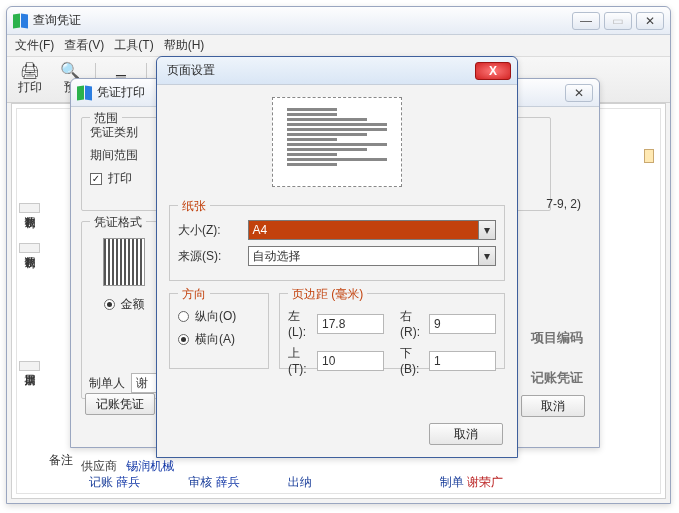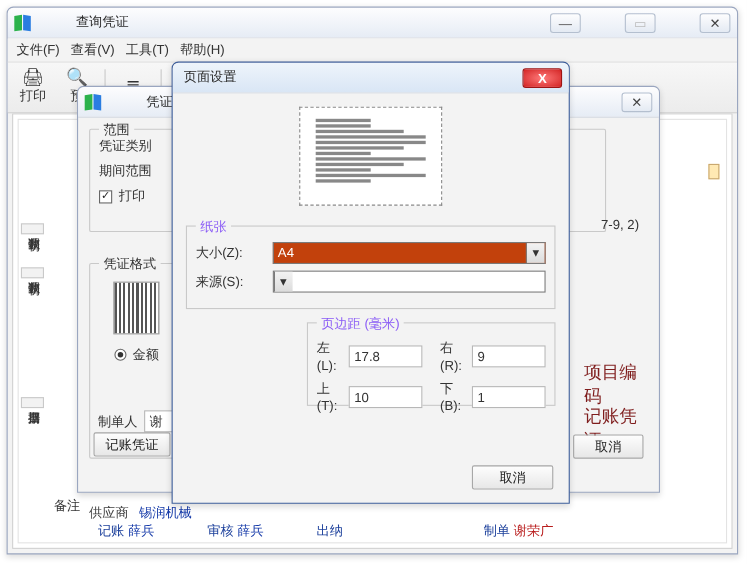--- a/index.html
+++ b/index.html
@@ -21,21 +21,20 @@
     box-shadow: 0 2px 6px rgba(0,0,0,.15);
   }
   .titlebar {
     height: 28px;
     background: linear-gradient(#fdfdfe,#e6ecf5);
     border-bottom: 1px solid #c6ced9;
     display: flex;
     align-items: center;
     padding: 0 6px;
     border-radius: 6px 6px 0 0;
-    gap: 36px;
   }
   .titlebar .title { margin-left: 4px; color: #2a2a2a; }
   .titlebar .spacer { flex: 1; }
   .winbtn {
     width: 28px; height: 18px;
     border: 1px solid #b4bfcf;
     border-radius: 3px;
     margin-left: 4px;
     background: linear-gradient(#fdfdfe,#e4eaf3);
     display: flex; align-items: center; justify-content: center;
@@ -122,42 +121,42 @@
     background:#fff; border:1px dashed #888;
   }
   .preview .inner {
     position:absolute; inset:10px 14px 10px 14px;
     display:flex; flex-direction:column; gap:2px;
   }
   .preview .ln { height:3px; background:#888; }
   .preview .ln.short { width:50%; }
   .preview .ln.med { width:80%; }
   .fs3 { position:absolute; border:1px solid #c9c9c9; }
-  .fs3 > .leg { position:absolute; top:-8px; left:8px; background:#f3f3f3; padding:0 4px; color:#8b5cf6; }
+  .fs3 > .leg { position:absolute; top:-8px; left:8px; background:#f3f3f3; padding:0 4px; color:#c2410c; }
   .select {
     height:20px; border:1px solid #7a7a7a; display:flex; align-items:center; background:#fff;
     font-size:12px;
   }
   .select.hl { background:#c2410c; color:#fff; }
   .select .val { flex:1; padding:0 4px; }
   .select .arrow {
     width:17px; height:100%; border-left:1px solid #7a7a7a;
     background:linear-gradient(#f3f3f3,#dcdcdc);
     display:flex; align-items:center; justify-content:center; color:#333;
   }
   .num { width:67px; }
   .book-icon {
     width:16px; height:14px; display:inline-block; position:relative;
   }
   .book-icon::before, .book-icon::after {
     content:""; position:absolute; top:0; width:7px; height:14px;
     background:#2bb24c; transform:skewY(-8deg);
   }
   .book-icon::after { left:8px; background:#2a7de1; transform:skewY(8deg); }
-  .rt-col { position:absolute; right:8px; top:160px; width:60px; color:#7f1d1d; font-size:16px; }
+  .rt-col { position:absolute; right:8px; top:160px; width:60px; color:#737373; font-size:13px;font-weight:bold; }
   .small-txt {
     position:absolute; color:#333; font-size:12px;
   }
   .barcode {
     width:42px; height:48px;
     background: repeating-linear-gradient(90deg,#555 0,#555 2px,#fff 2px,#fff 4px);
     border:1px solid #999;
   }
 </style>
 </head>
@@ -235,21 +234,21 @@
     <div class="row">
         <span>期间范围</span>
       </div>
     <div class="row">
       <span class="chkbox checked"></span>
       <span>打印</span>
     </div>
   </div>
   <div class="small-txt" style="right:18px; top:118px;">7-9, 2)</div>
 
-  <div class="fieldset" style="left:10px; top:160px; width:86px; height:178px;">
+  <div class="fieldset" style="left:10px; top:142px; width:86px; height:178px;">
     <legend>凭证格式</legend>
     <div style="margin:16px auto 10px auto;" class="barcode"></div>
     <div class="row" style="justify-content:center;">
       <span class="radio checked"></span>
       <span>金额</span>
     </div>
   </div>
 
   <div class="row" style="position:absolute; left:10px; top:288px;">
     <span>制单人</span>
@@ -295,25 +294,37 @@
     <div class="row" style="margin-top:14px;">
       <span style="width:64px;">大小(Z):</span>
       <div class="select hl" style="width:250px;">
         <span class="val">A4</span>
         <span class="arrow">▾</span>
       </div>
     </div>
     <div class="row">
       <span style="width:64px;">来源(S):</span>
       <div class="select" style="width:250px;">
+        <span class="val">自动选择</span>
         <span class="arrow">▾</span>
       </div>
     </div>
   </div>
 
+  <div class="fs3" style="left:12px; top:236px; width:100px; height:76px;">
+    <span class="leg">方向</span>
+    <div class="row" style="margin-top:14px;">
+      <span class="radio"></span>
+      <span>纵向(O)</span>
+    </div>
+    <div class="row">
+      <span class="radio checked"></span>
+      <span>横向(A)</span>
+    </div>
+  </div>
 
   <div class="fs3" style="left:122px; top:236px; width:226px; height:76px;">
     <span class="leg">页边距 (毫米)</span>
     <div class="row" style="margin-top:14px;">
       <span style="width:42px;">左(L):</span>
       <input class="input num" value="17.8" style="">
       <span style="width:42px; margin-left:10px;">右(R):</span>
       <input class="input num" value="9" style="">
     </div>
     <div class="row">

